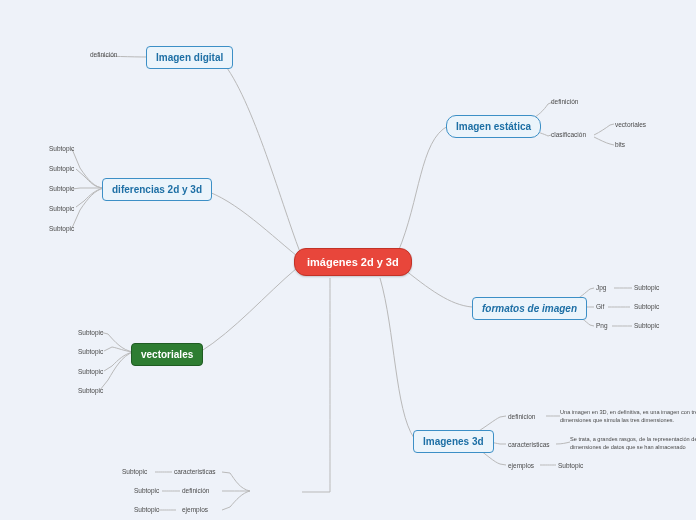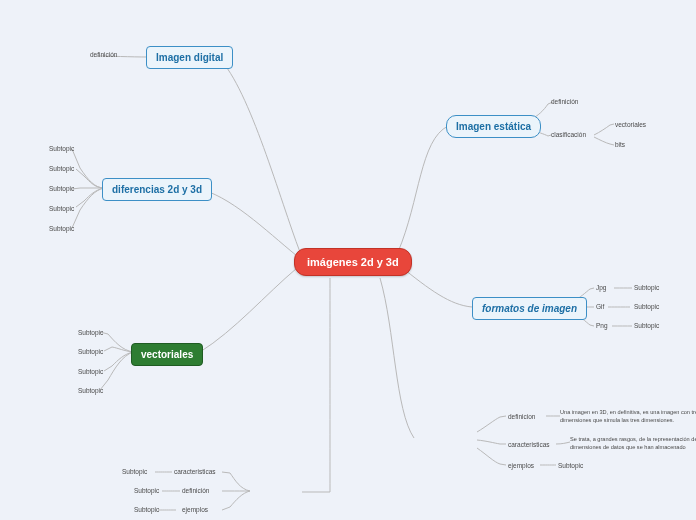--- a/index.html
+++ b/index.html
@@ -176,20 +176,21 @@
   <div class="node l3" style="left:613px; top:140px;">bits</div>
 
   <div class="node l1" style="left:472px; top:297px;font-style:italic;">formatos de imagen</div>
   <div class="node l2" style="left:594px; top:283px;">Jpg</div>
   <div class="node l2" style="left:632px; top:283px;">Subtopic</div>
   <div class="node l2" style="left:594px; top:302px;">Gif</div>
   <div class="node l2" style="left:632px; top:302px;">Subtopic</div>
   <div class="node l2" style="left:594px; top:321px;">Png</div>
   <div class="node l2" style="left:632px; top:321px;">Subtopic</div>
 
+  <div class="node l1" style="left:413px; top:430px;">Imagenes 3d</div>
   <div class="node l2" style="left:506px; top:412px;">definicion</div>
   <div class="node note" style="left:560px; top:408px;">Una imagen en 3D, en definitiva, es una imagen con tres dimensiones que simula las tres dimensiones.</div>
   <div class="node l2" style="left:506px; top:440px;">caracteristicas</div>
   <div class="node note" style="left:570px; top:435px;">Se trata, a grandes rasgos, de la representación de dimensiones de datos que se han almacenado</div>
   <div class="node l2" style="left:506px; top:461px;">ejemplos</div>
   <div class="node l2" style="left:556px; top:461px;">Subtopic</div>
 
 </div>
 
 </body></html>

